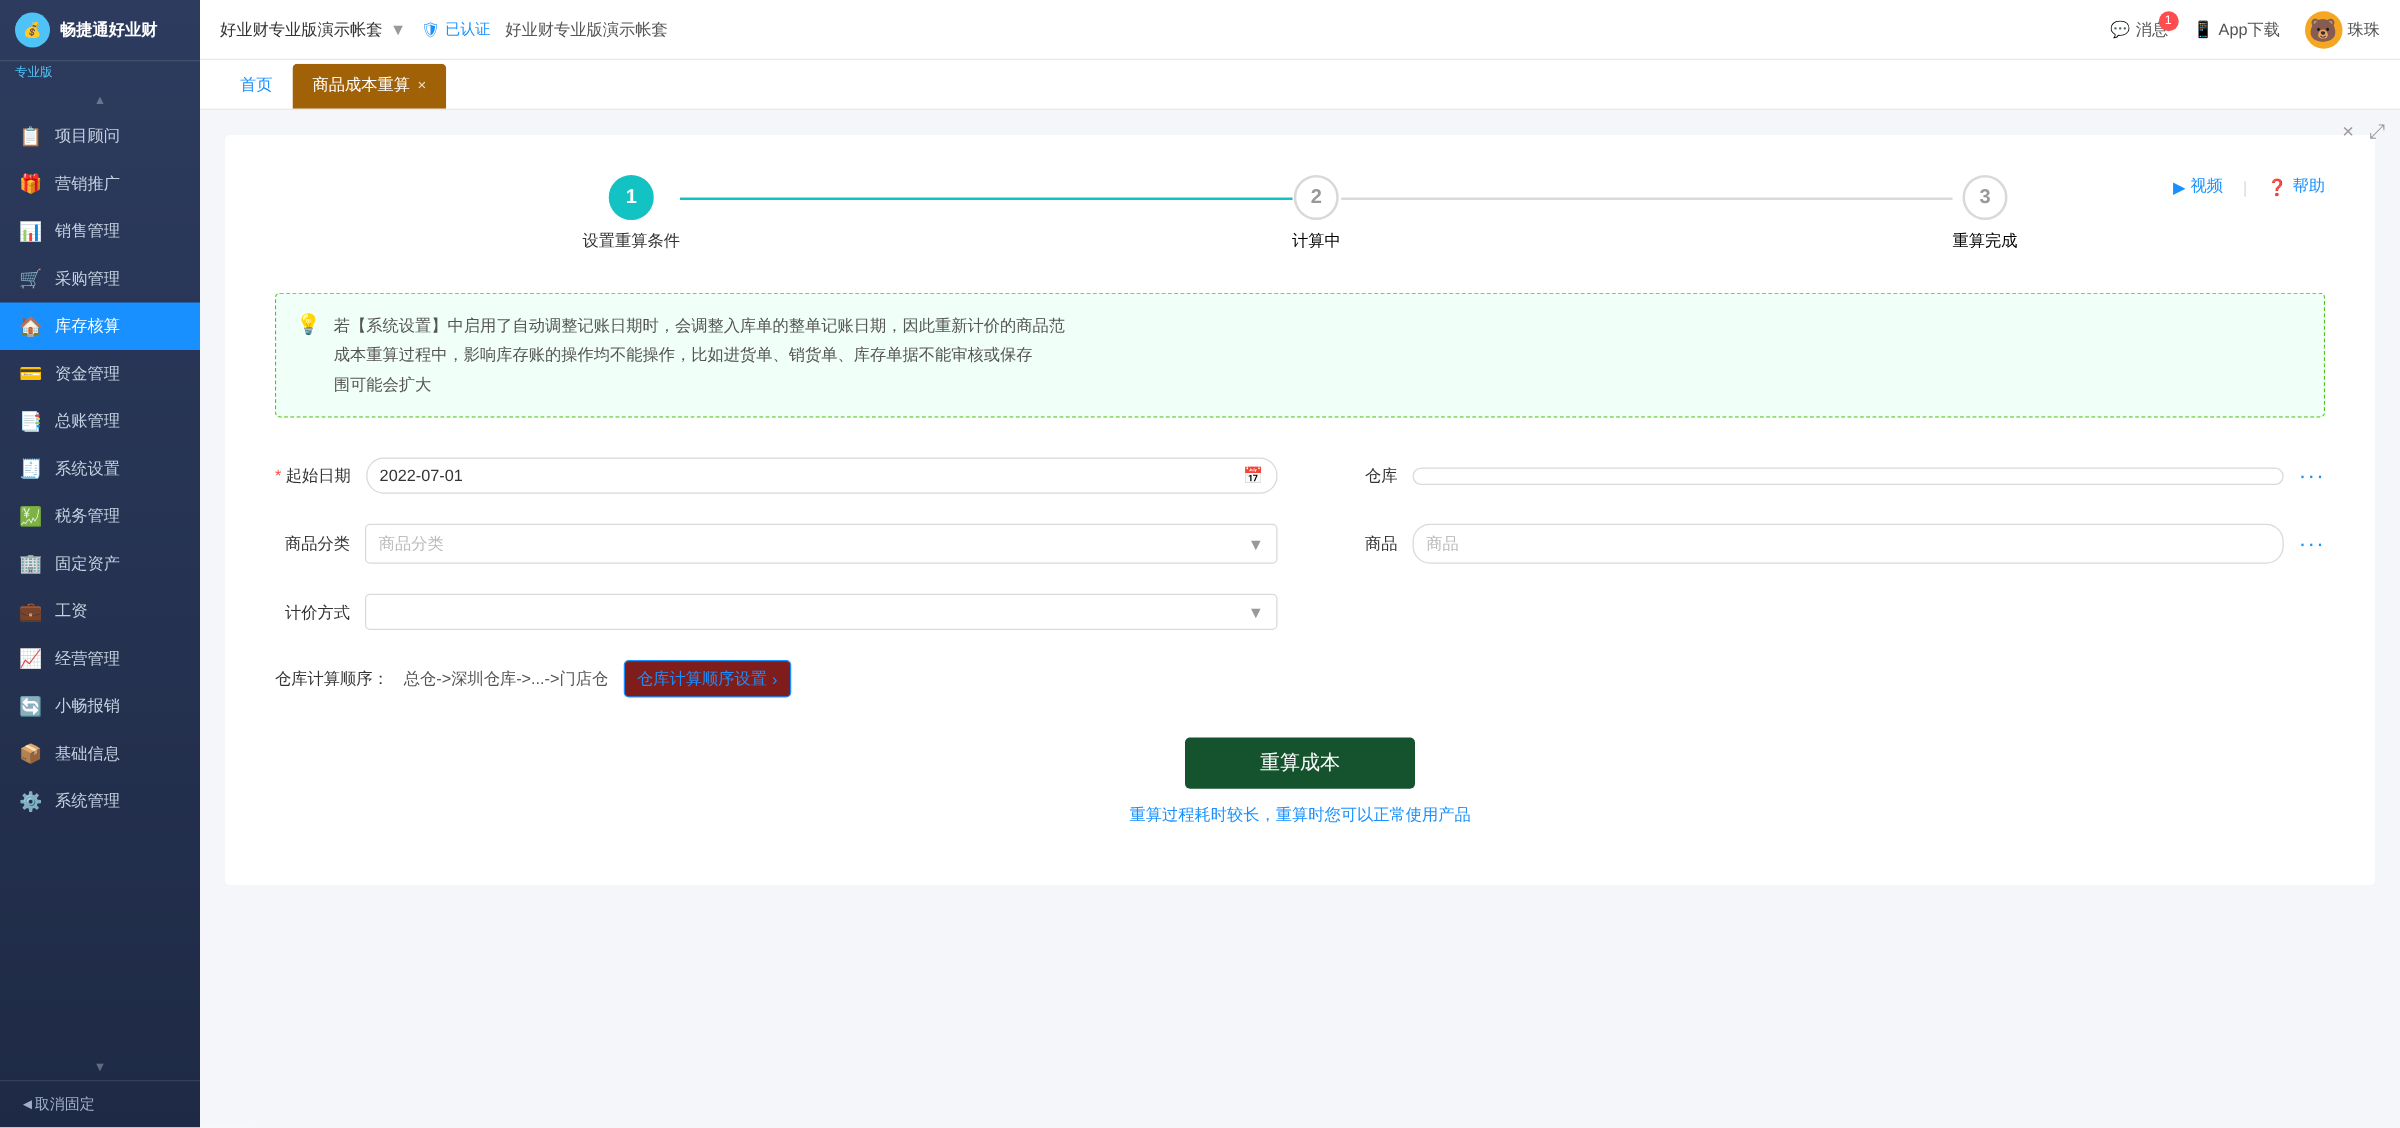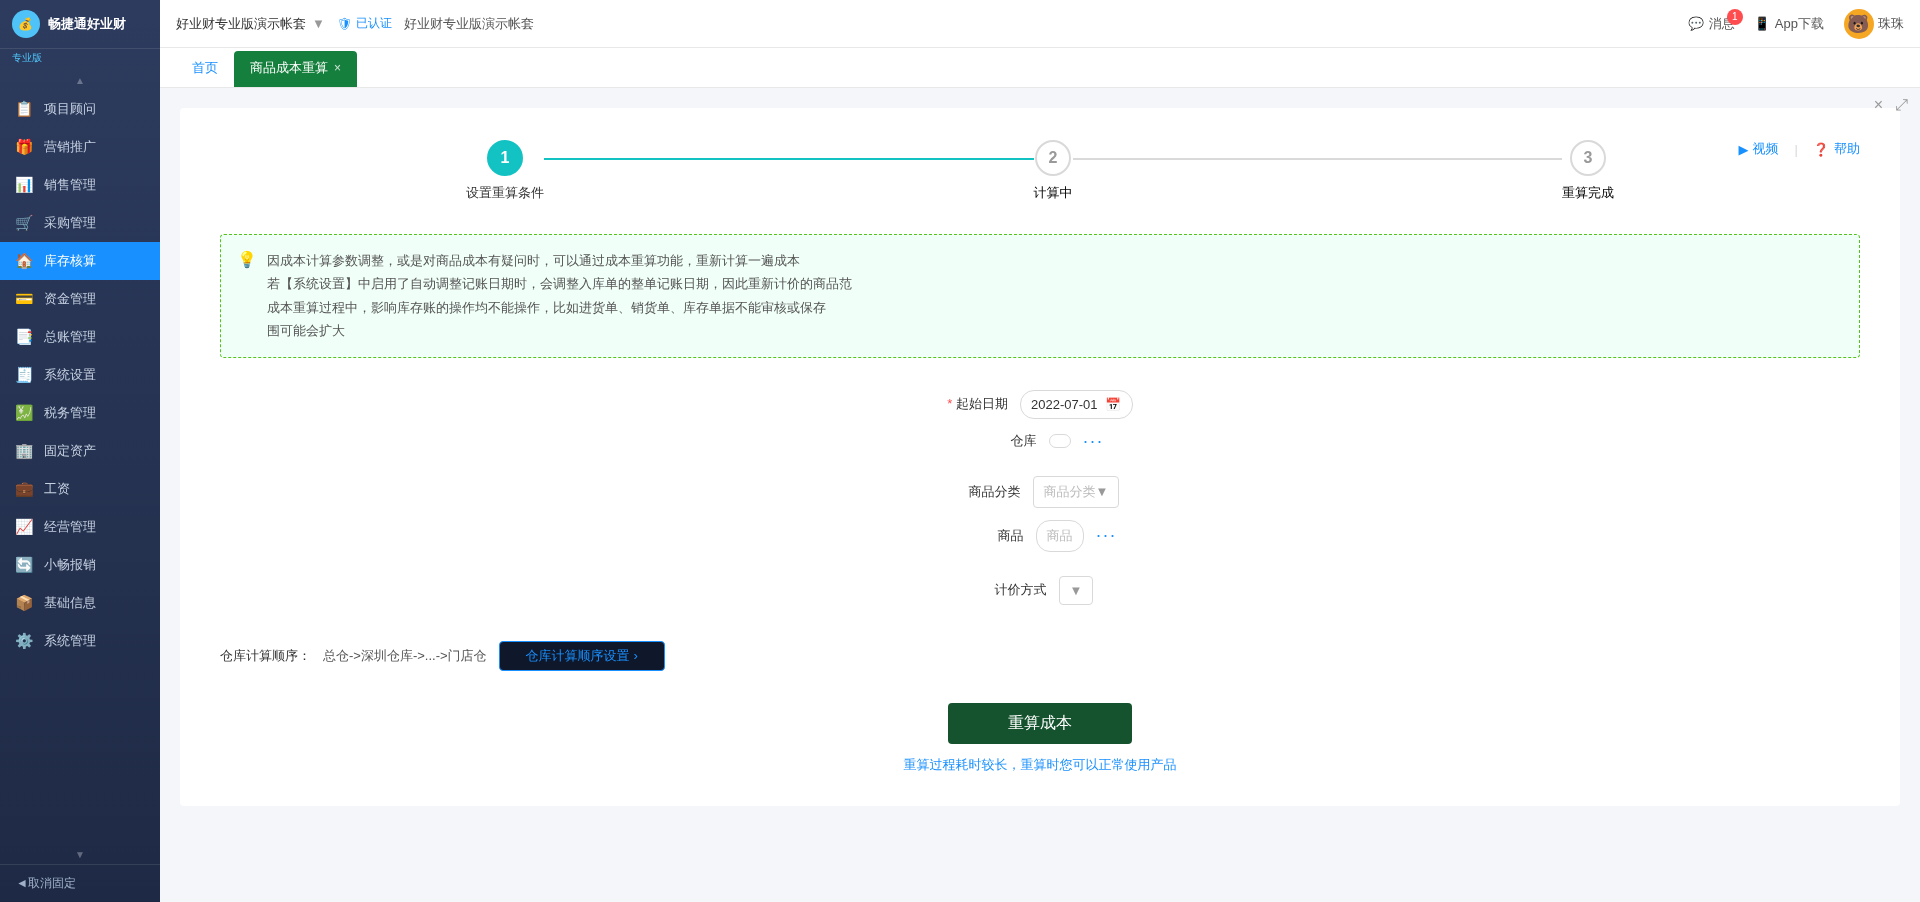--- a/index.html
+++ b/index.html
@@ -98,21 +98,21 @@
     }
     .tab {
       padding: 8px 16px;
       cursor: pointer;
       font-size: 13px;
       color: #555;
       border-bottom: 2px solid transparent;
       display: flex; align-items: center; gap: 6px;
     }
     .tab.active {
-      background: #15803d;
+      background: #a16207;
       color: white;
       border-radius: 4px 4px 0 0;
     }
     .tab-close { font-size: 12px; color: rgba(255,255,255,0.8); cursor: pointer; }
     .tab-home { color: #1890ff; border-bottom: 2px solid transparent; }
 
     
     .content {
       flex: 1;
       background: #f5f6fa;
@@ -182,22 +182,21 @@
       gap: 10px;
     }
     .info-icon { color: #faad14; font-size: 16px; flex-shrink: 0; margin-top: 1px; }
     .info-text { color: #555; font-size: 13px; line-height: 1.8; }
 
     
     .form-row {
       display: flex;
       align-items: center;
       margin-bottom: 24px;
-      gap: 12px;
-      flex-direction: column;
+      gap: 36px;
     }
     .form-field {
       display: flex;
       align-items: center;
       flex: 1;
       gap: 12px;
     }
     .form-label { color: #333; font-size: 13px; min-width: 60px; text-align: right; flex-shrink: 0; }
     .form-label.required::before { content: '* '; color: #ff4d4f; }
     .form-input {
@@ -232,25 +231,25 @@
     
     .warehouse-row {
       display: flex;
       align-items: center;
       margin-bottom: 32px;
       gap: 12px;
     }
     .warehouse-label { color: #333; font-size: 13px; min-width: 60px; }
     .warehouse-order-text { color: #555; font-size: 13px; }
     .warehouse-btn {
-      background: #0f172a;
+      background: #7f1d1d;
       border: 1px solid #1890ff;
       color: #1890ff;
       border-radius: 4px;
-      padding: 5px 26px;
+      padding: 5px 10px;
       cursor: pointer;
       font-size: 13px;
       display: flex; align-items: center; gap: 4px;
     }
 
     
     .recalc-section { text-align: center; margin-top: 8px; }
     .recalc-btn {
       background: #14532d;
       color: white;
@@ -417,21 +416,20 @@
         <div class="step-connector"></div>
         <div class="step-item">
           <div class="step-circle inactive">3</div>
           <div class="step-label">重算完成</div>
         </div>
       </div>
 
       <div class="info-box">
         <span class="info-icon">💡</span>
         <div class="info-text">
-          <div>因成本计算参数调整，或是对商品成本有疑问时，可以通过成本重算功能，重新计算一遍成本</div>
           <div>若【系统设置】中启用了自动调整记账日期时，会调整入库单的整单记账日期，因此重新计价的商品范</div>
           <div>成本重算过程中，影响库存账的操作均不能操作，比如进货单、销货单、库存单据不能审核或保存</div>
           <div>围可能会扩大</div>
         </div>
       </div>
 
       <div class="form-row">
         <div class="form-field">
           <span class="form-label required">起始日期</span>
           <div class="form-input">

